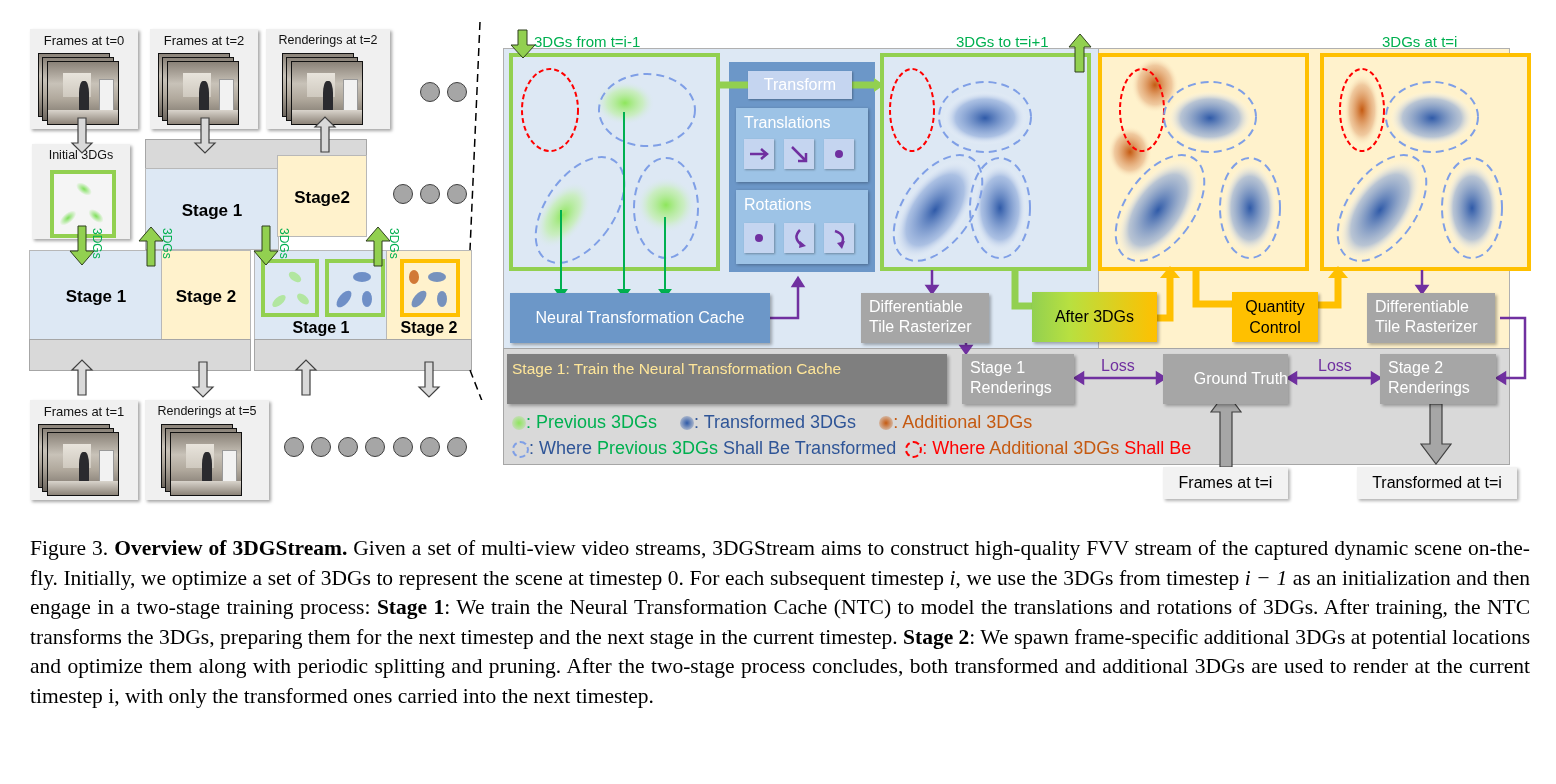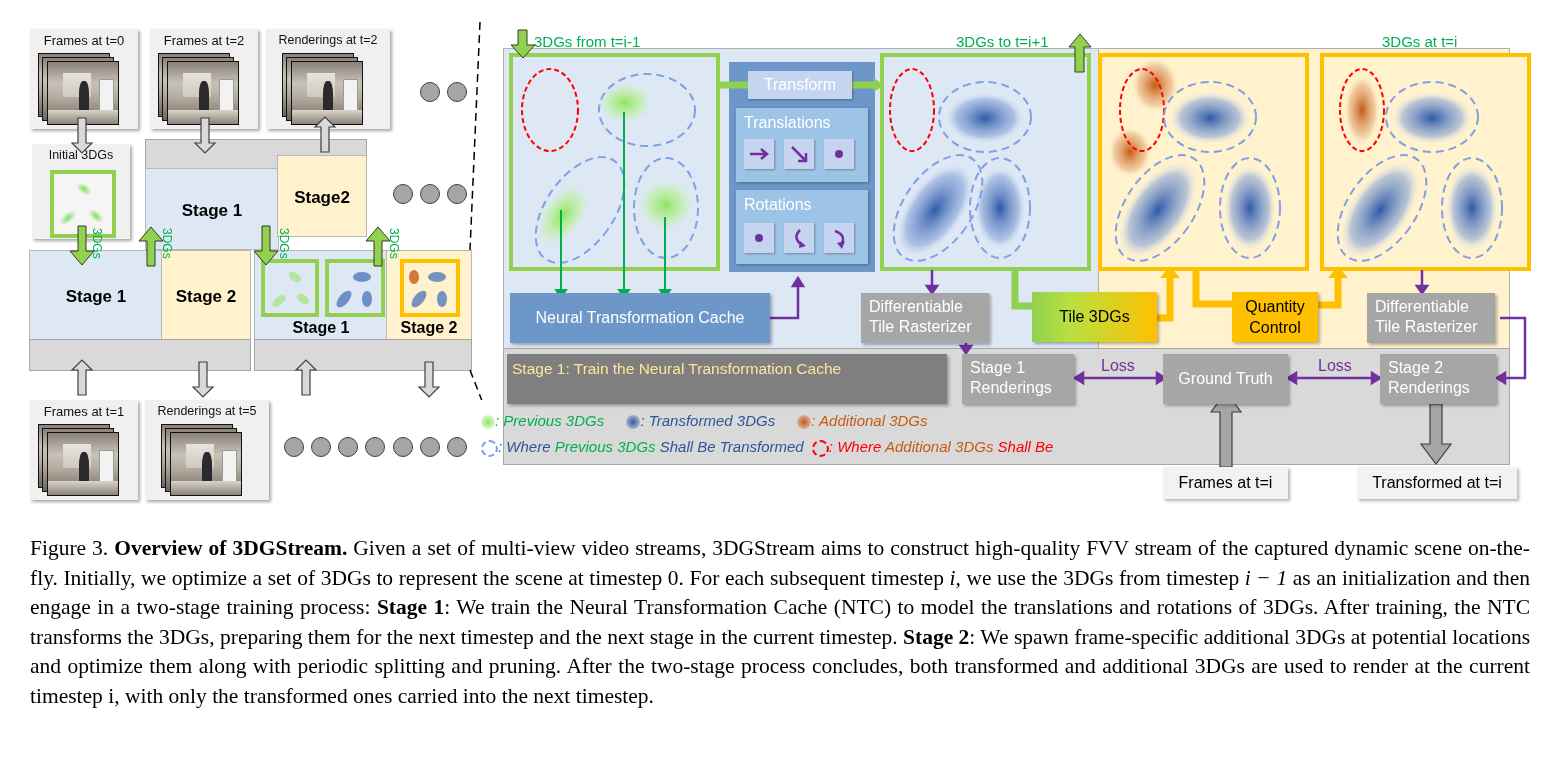--- a/index.html
+++ b/index.html
@@ -356,43 +356,43 @@
 
   <div class="gbox" style="left:861px;top:293px;width:112px;height:42px;">
     <div>Differentiable</div>
     <div>Tile Rasterizer</div>
   </div>
   <div class="gbox" style="left:1367px;top:293px;width:112px;height:42px;">
     <div>Differentiable</div>
     <div>Tile Rasterizer</div>
   </div>
 
-  <div class="abs" style="left:1032px;top:292px;width:125px;height:50px;background:linear-gradient(90deg,#92d050 0%,#b8e040 30%,#ffc000 100%);color:#000;font-size:16px;line-height:50px;text-align:center;box-shadow:2px 2px 3px rgba(0,0,0,0.3);">Tile 3DGs</div>
+  <div class="abs" style="left:1032px;top:292px;width:125px;height:50px;background:linear-gradient(90deg,#92d050 0%,#b8e040 30%,#ffc000 100%);color:#000;font-size:16px;line-height:50px;text-align:center;box-shadow:2px 2px 3px rgba(0,0,0,0.3);">After 3DGs</div>
   <div class="abs" style="left:1232px;top:292px;width:86px;height:50px;background:#ffc000;color:#000;font-size:16px;line-height:21px;text-align:center;padding-top:4px;box-sizing:border-box;box-shadow:2px 2px 3px rgba(0,0,0,0.3);">
     <div>Quantity</div>
     <div>Control</div>
   </div>
 
   <div class="abs" style="left:507px;top:354px;width:440px;height:50px;background:#7f7f7f;color:#ffe699;font-size:15.5px;line-height:21px;padding:4px 5px;box-sizing:border-box;box-shadow:2px 2px 3px rgba(0,0,0,0.3);">
     <div>Stage 1: Train the Neural Transformation Cache</div>
   </div>
 
   <div class="gbox" style="left:962px;top:354px;width:96px;height:42px;">
     <div>Stage 1</div>
     <div>Renderings</div>
   </div>
   <div class="abs purple" style="left:1101px;top:357px;font-size:16px;">Loss</div>
-  <div class="abs" style="left:1163px;top:354px;width:125px;height:50px;background:#a6a6a6;color:#fff;font-size:16px;line-height:50px;text-align:center;box-shadow:2px 2px 3px rgba(0,0,0,0.3);">Ground Truth</div>
+  <div class="abs" style="left:1163px;top:354px;width:125px;height:50px;background:#a6a6a6;color:#fff;font-size:16px;line-height:50px;text-align:right;box-shadow:2px 2px 3px rgba(0,0,0,0.3);">Ground Truth</div>
   <div class="abs purple" style="left:1318px;top:357px;font-size:16px;">Loss</div>
   <div class="gbox" style="left:1380px;top:354px;width:100px;height:42px;">
     <div>Stage 2</div>
     <div>Renderings</div>
   </div>
 
-  <div class="abs" style="left:481px;top:412px;font-size:15px;white-space:nowrap;font-style:italic;">
+  <div class="abs" style="left:512px;top:412px;font-size:18px;white-space:nowrap;">
     <div style="height:22px;">
       <span style="display:inline-block;width:14px;height:14px;border-radius:50%;background:radial-gradient(#8ee65c,transparent);vertical-align:middle;"></span><span class="green-text">: Previous 3DGs</span>
       <span style="display:inline-block;width:14px;height:14px;border-radius:50%;background:radial-gradient(#2f5aa8,transparent);vertical-align:middle;margin-left:18px;"></span><span style="color:#2f5597;">: Transformed 3DGs</span>
       <span style="display:inline-block;width:14px;height:14px;border-radius:50%;background:radial-gradient(#c55a11,transparent);vertical-align:middle;margin-left:18px;"></span><span style="color:#c55a11;">: Additional 3DGs</span>
     </div>
     <div style="height:22px;margin-top:4px;">
       <span style="display:inline-block;width:13px;height:13px;border-radius:50%;border:2px dashed #7f9fe6;vertical-align:middle;"></span><span style="color:#2f5597;">: Where </span><span class="green-text">Previous 3DGs</span><span style="color:#2f5597;"> Shall Be Transformed</span>
       <span style="display:inline-block;width:13px;height:13px;border-radius:50%;border:2px dashed #ff0000;vertical-align:middle;margin-left:4px;"></span><span style="color:#ff0000;">: Where </span><span style="color:#c55a11;">Additional 3DGs</span><span style="color:#ff0000;"> Shall Be</span>
     </div>
   </div>

